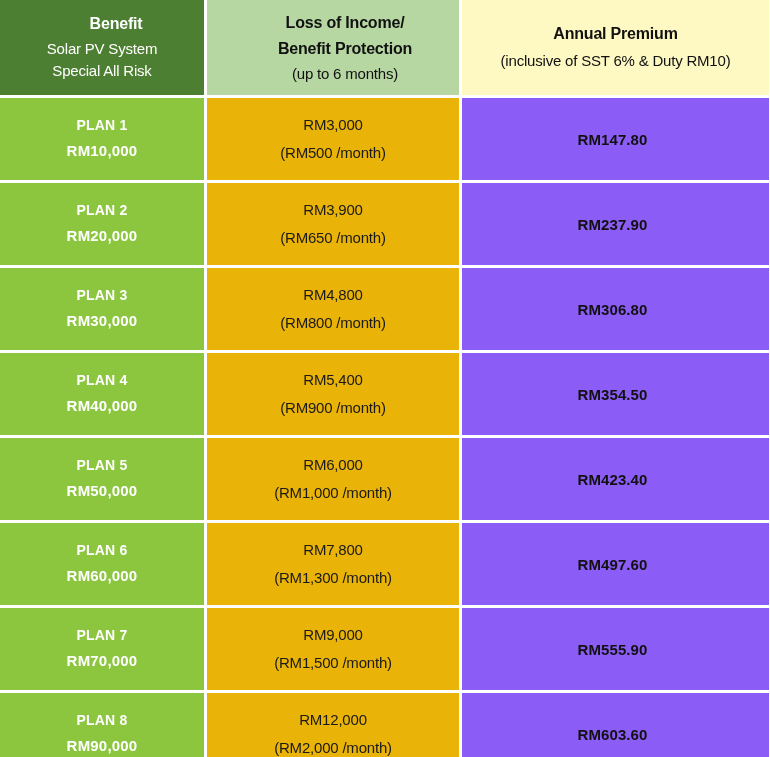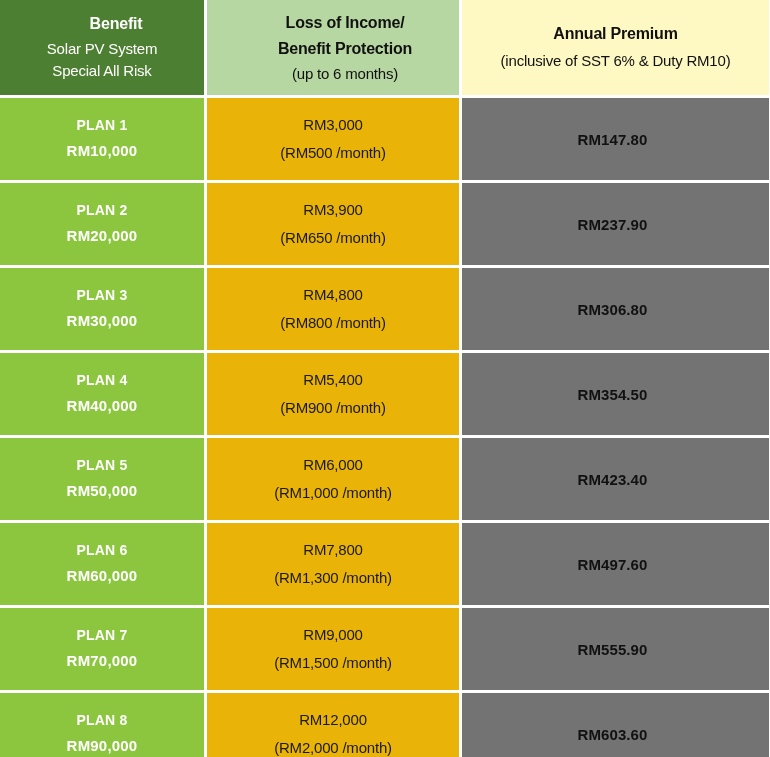--- a/index.html
+++ b/index.html
@@ -93,21 +93,21 @@
   td.cell-plan {
     background: #8cc63f;
     color: #ffffff;
   }
   td.cell-loss {
     background: #eab308;
     color: #1a1a1a;
     margin-left: 16px;
   }
   td.cell-premium {
-    background: #737373;
+    background: #8b5cf6;
     color: #111111;
     text-align: center;
   }
 
   .plan-name {
     display: block;
     font-weight: bold;
     font-size: 14px;
     line-height: 1.5;
     letter-spacing: 0.2px;

